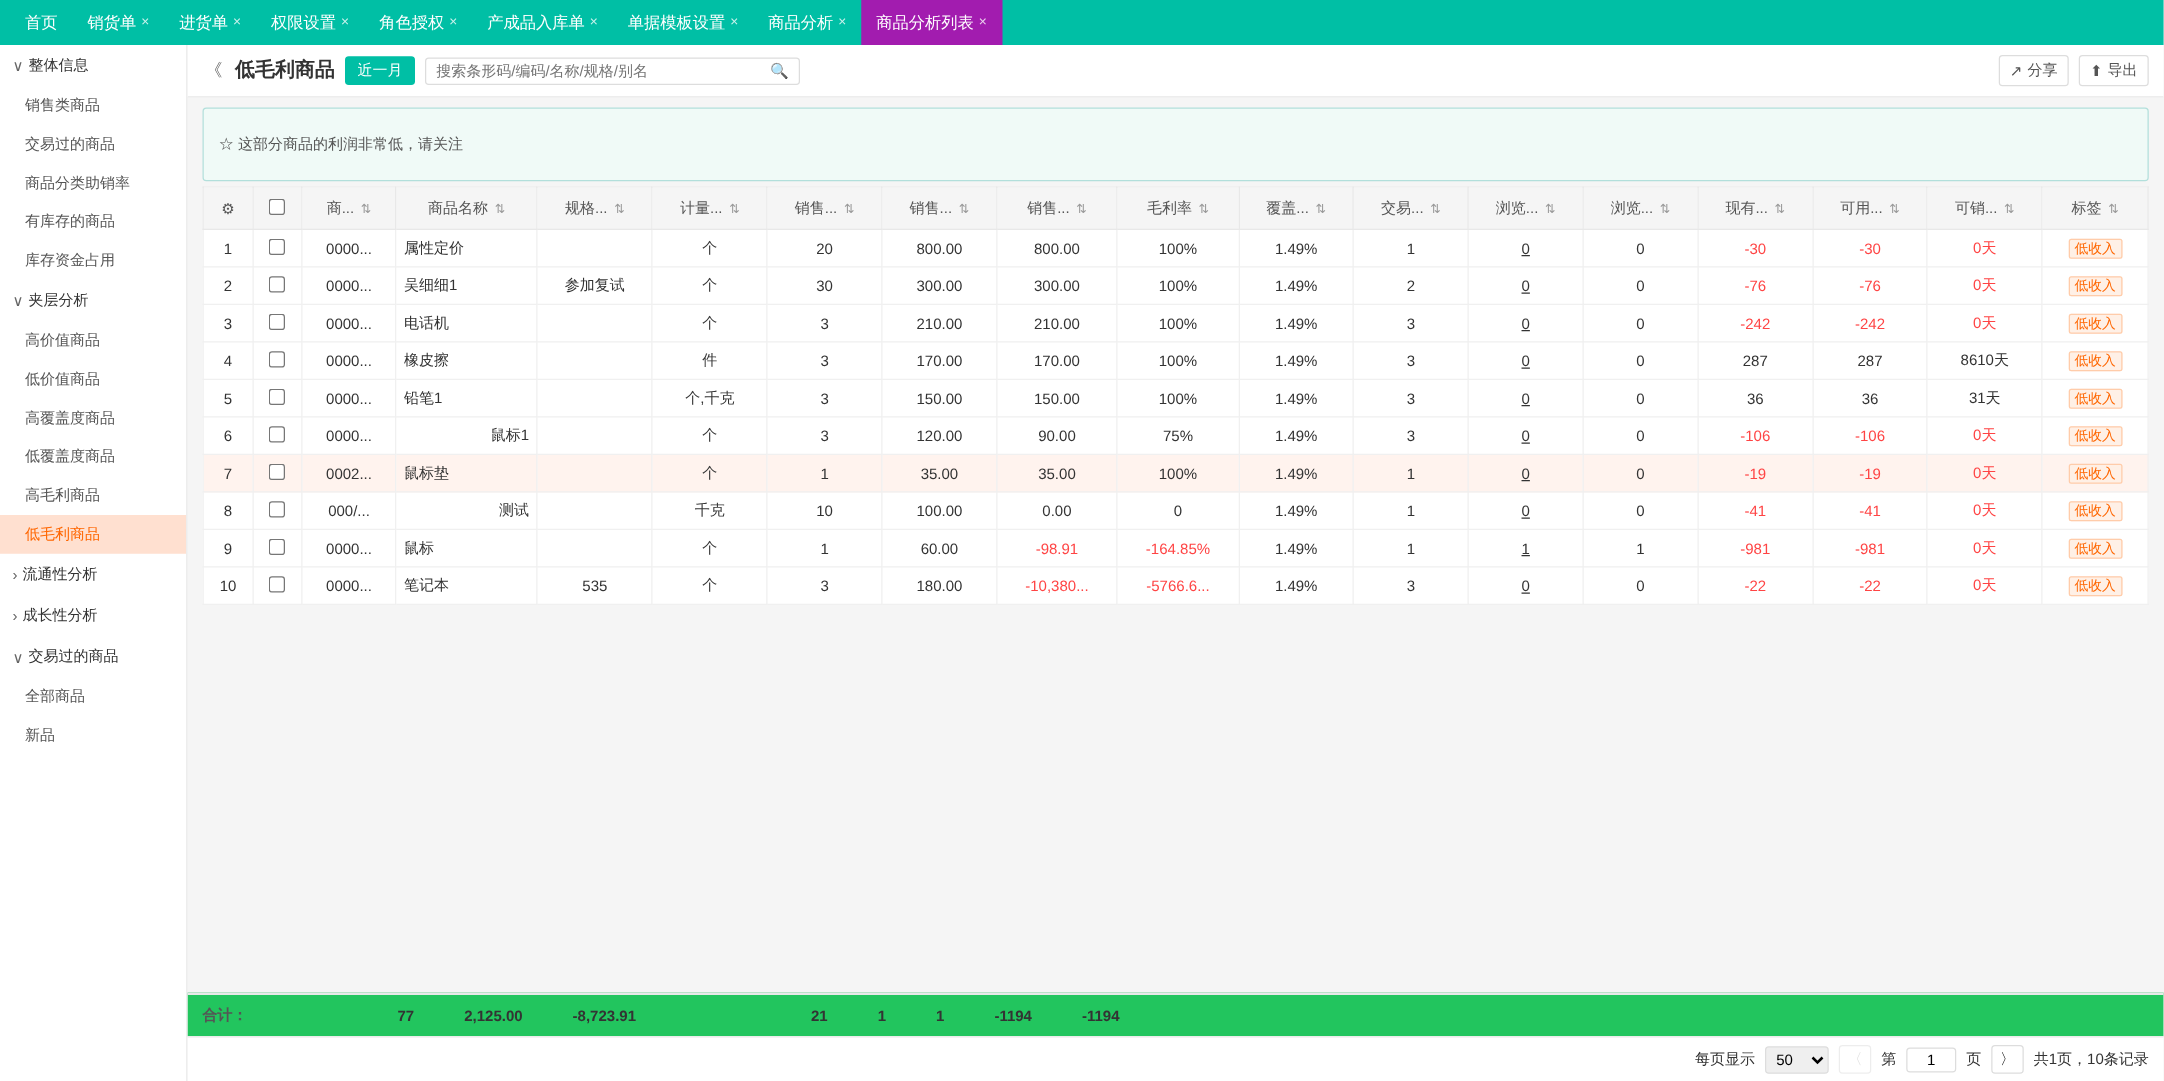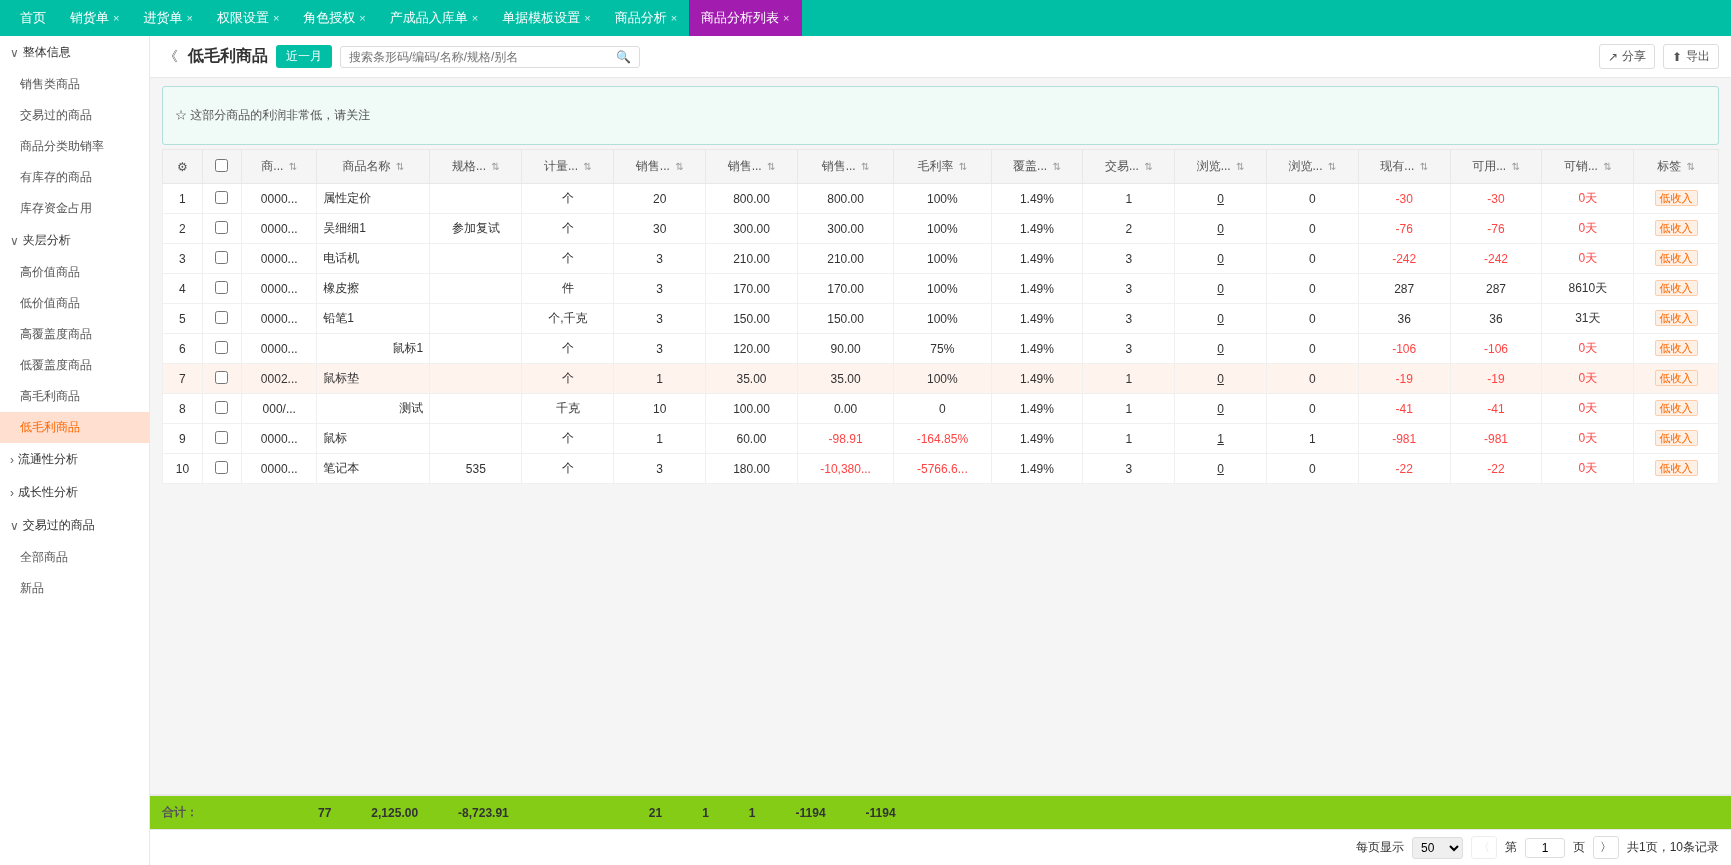--- a/index.html
+++ b/index.html
@@ -183,21 +183,21 @@
       border: 1px solid #ffccaa;
       border-radius: 2px;
       padding: 1px 4px;
       font-size: 11px;
     }
     .red-text { color: #ff4444; }
     .underline-link { text-decoration: underline; cursor: pointer; }
 
     
     .table-footer {
-      background: #84cc16;
+      background: #22c55e;
       border-top: 2px solid #e8e8e8;
       padding: 8px 12px;
       display: flex;
       align-items: center;
       gap: 20px;
       font-size: 12px;
       font-weight: bold;
     }
     .footer-label { color: #555; }
     .footer-values {

